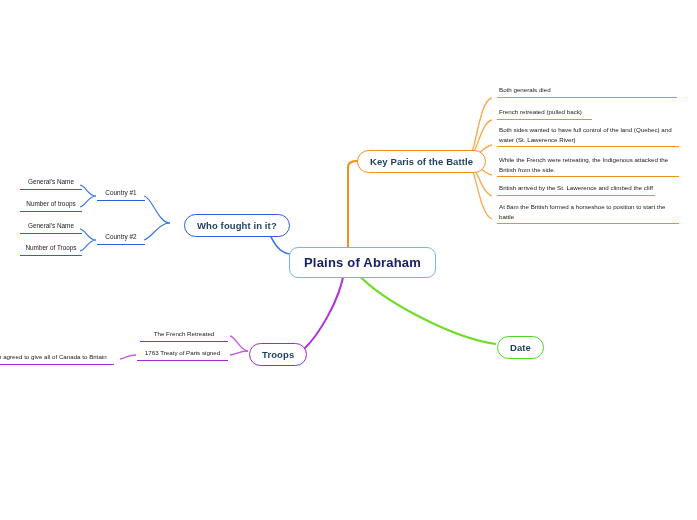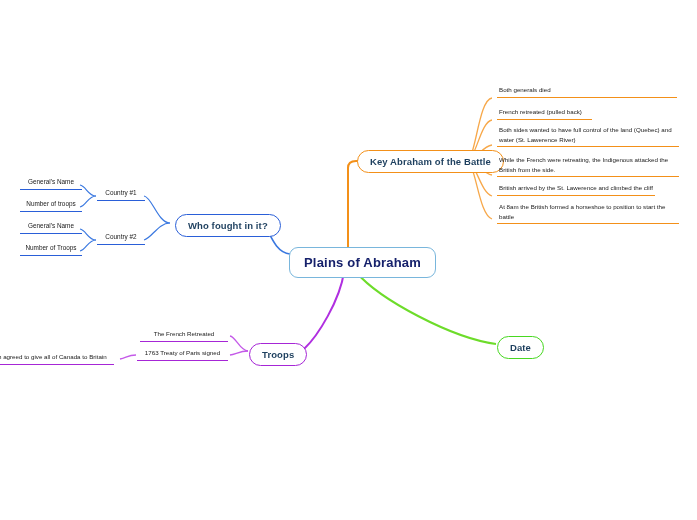--- a/index.html
+++ b/index.html
@@ -90,30 +90,30 @@
     <path d="M248,351 C240,351 236,337 230,336" fill="none" stroke="#c45ae8" stroke-width="1.3"></path>
     <path d="M248,351 C240,351 236,354 230,355" fill="none" stroke="#c45ae8" stroke-width="1.3"></path>
 
     <path d="M136,355 C128,355 126,358 120,359" fill="none" stroke="#c45ae8" stroke-width="1.3"></path>
 
     <path d="M356,272 C380,300 452,338 496,344" fill="none" stroke="#6ddc2a" stroke-width="2"></path>
   </svg>
 
   <div class="node root" style="left:289px;top:247px;">Plains of Abraham</div>
 
-  <div class="node cap orange" style="left:357px;top:150px;">Key Abraham of the Battle</div>
+  <div class="node cap orange" style="left:357px;top:150px;">Key Paris of the Battle</div>
 
   <div class="node leaf orange" style="left:497px;top:85px;width:180px;">Both generals died</div>
   <div class="node leaf orange" style="left:497px;top:107px;width:95px;">French retreated (pulled back)</div>
   <div class="node leaf orange" style="left:497px;top:125px;width:182px;">Both sides wanted to have full control of the land (Quebec) and water (St. Lawerence River)</div>
   <div class="node leaf orange" style="left:497px;top:155px;width:182px;">While the French were retreating, the Indigenous attacked the British from the side.</div>
   <div class="node leaf orange" style="left:497px;top:183px;width:158px;">British arrived by the St. Lawerence and climbed the cliff</div>
   <div class="node leaf orange" style="left:497px;top:202px;width:182px;">At 8am the British formed a horseshoe to position to start the battle</div>
 
-  <div class="node cap blue" style="left:175px;top:214px;">Who fought in it?</div>
+  <div class="node cap blue" style="left:184px;top:214px;">Who fought in it?</div>
 
   <div class="node leaf blue center-text" style="left:97px;top:188px;width:48px;">Country #1</div>
   <div class="node leaf blue center-text" style="left:97px;top:232px;width:48px;">Country #2</div>
 
   <div class="node leaf blue-sub center-text" style="left:20px;top:177px;width:62px;">General's Name</div>
   <div class="node leaf blue-sub center-text" style="left:20px;top:199px;width:62px;">Number of troops</div>
   <div class="node leaf blue-sub center-text" style="left:20px;top:221px;width:62px;">General's Name</div>
   <div class="node leaf blue-sub center-text" style="left:20px;top:243px;width:62px;">Number of Troops</div>
 
   <div class="node cap purple" style="left:249px;top:343px;">Troops</div>

